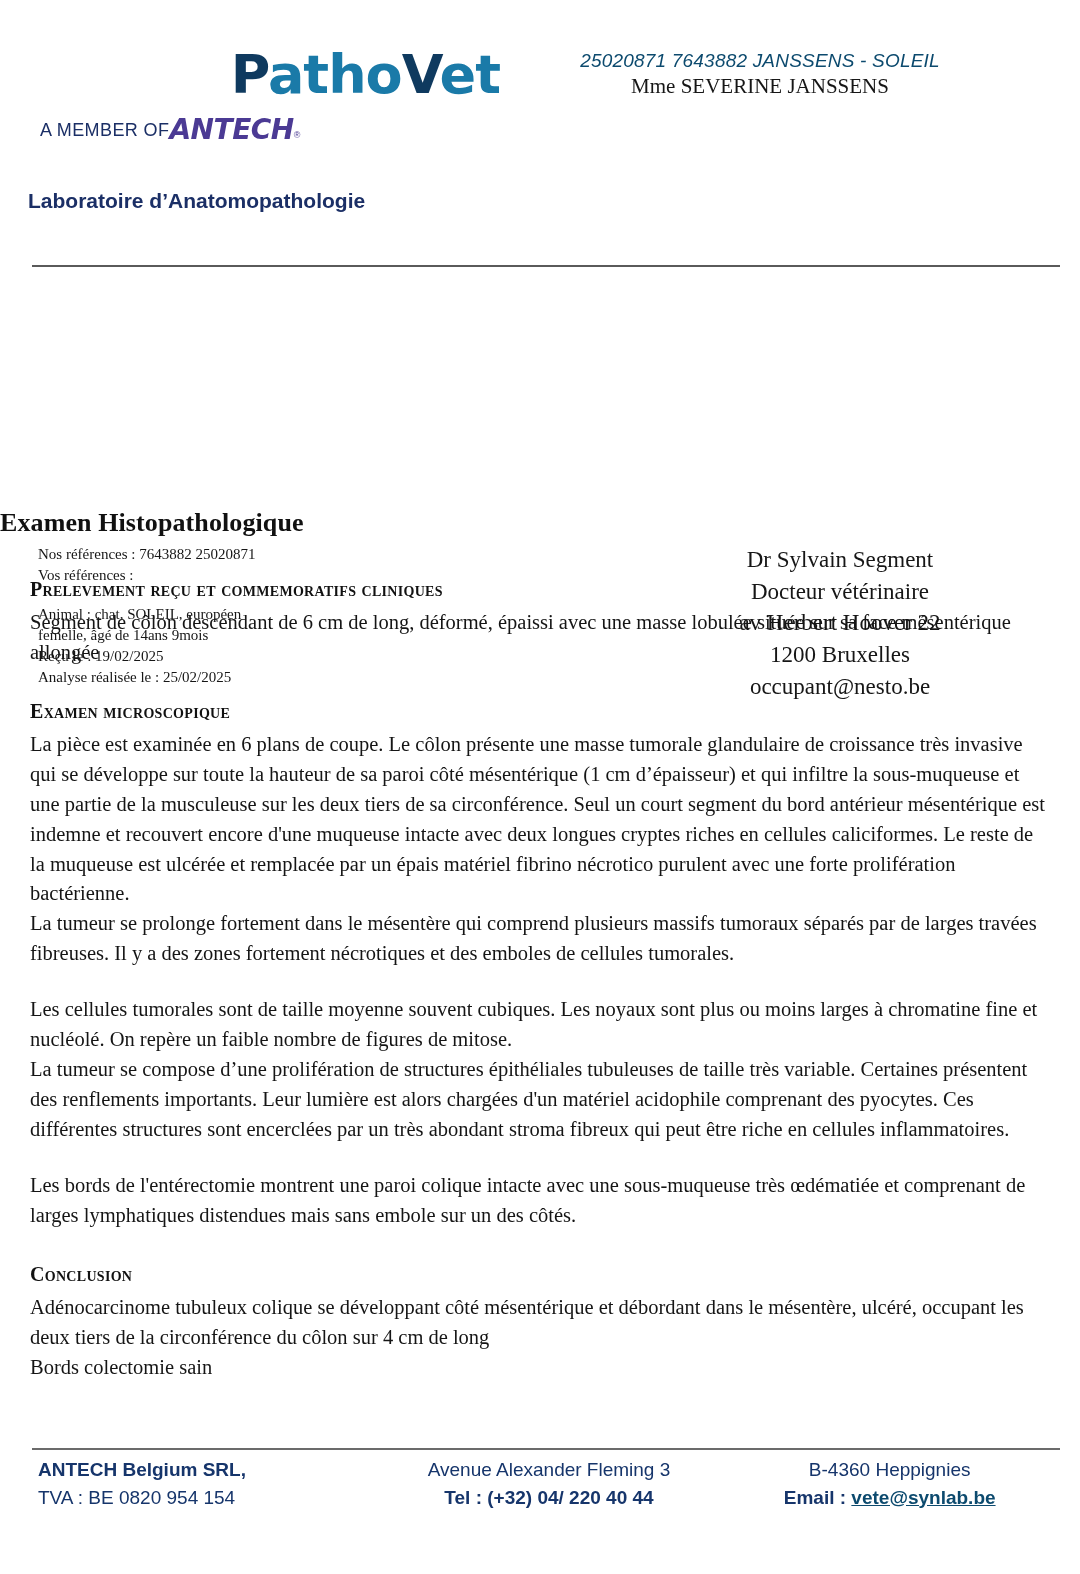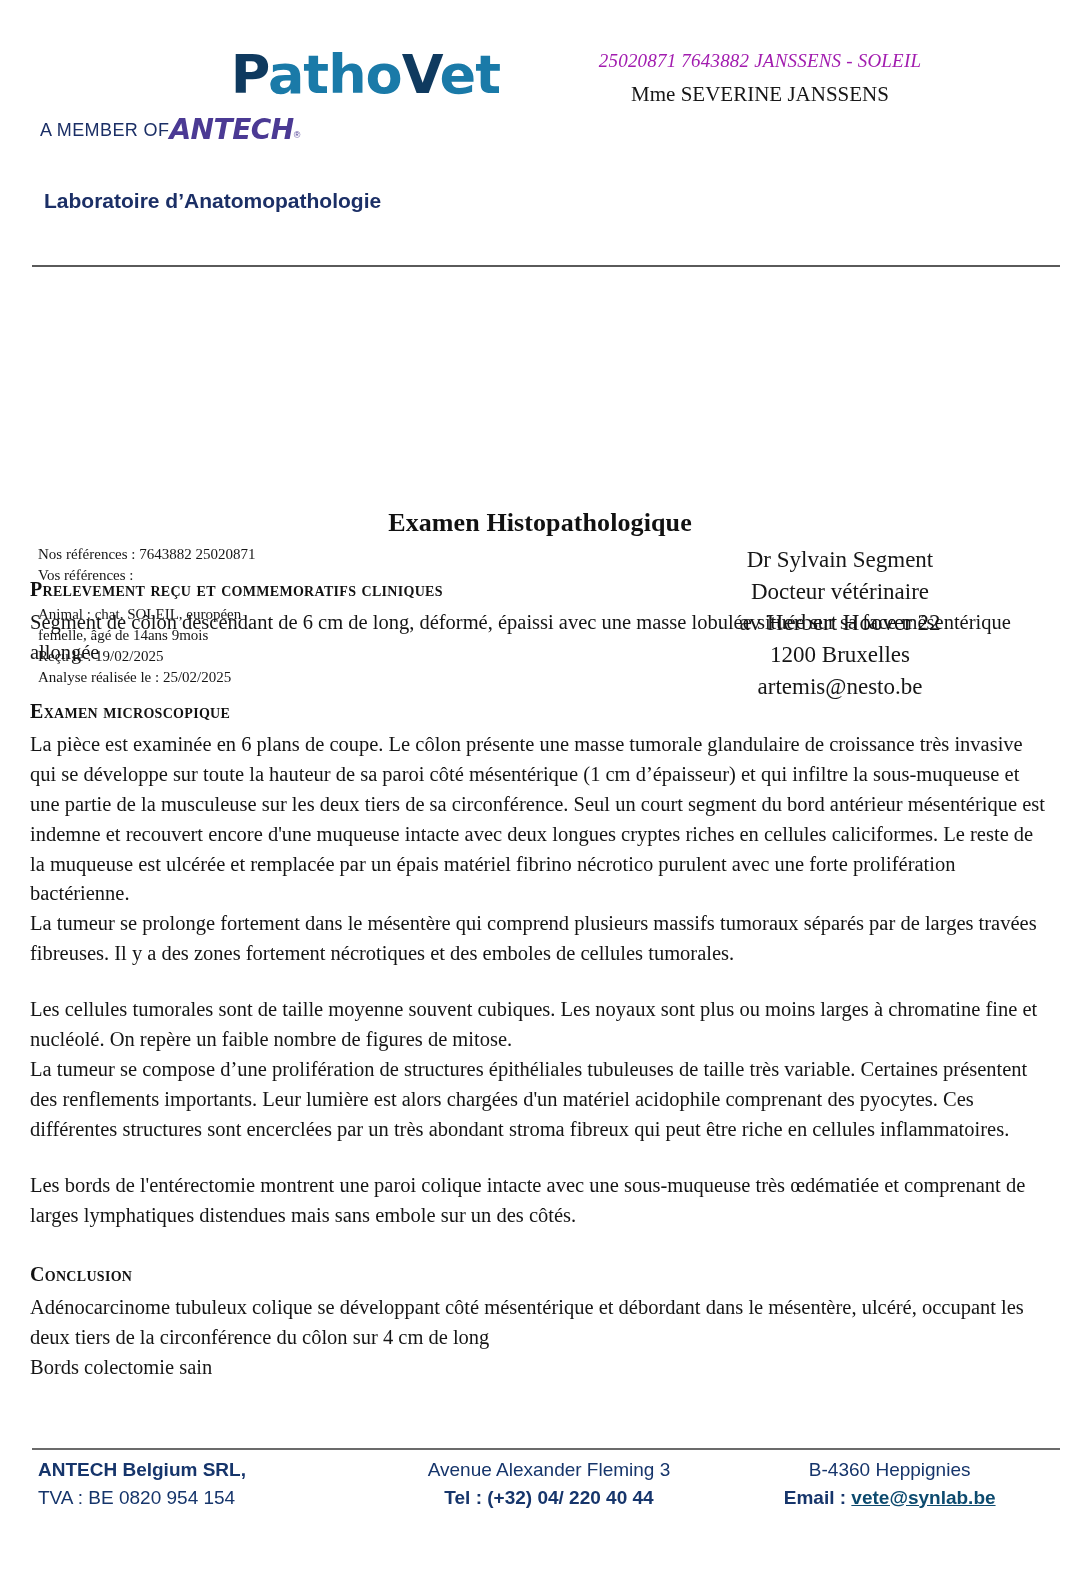--- a/index.html
+++ b/index.html
@@ -71,50 +71,50 @@
   }
   .antech-tm {
     font-family: "Liberation Sans", sans-serif;
     font-size: 9px;
     color: #4b3a94;
     vertical-align: sub;
   }
 
   .lab-title {
     position: absolute;
-    left: 44px;
+    left: 28px;
     top: 189px;
     font-family: "Liberation Sans", sans-serif;
     font-weight: bold;
     font-size: 21px;
     color: #1b2f66;
     white-space: nowrap;
   }
 
   .patient-header {
     position: absolute;
     left: 480px;
     top: 50px;
     width: 560px;
     text-align: center;
   }
   .patient-refs {
-    font-family: Liberation Serif, serif;
+    font-family: Liberation Sans, sans-serif;
     font-style: italic;
     font-size: 19px;
-    color: #a21caf;
+    color: #0c4a6e;
     white-space: nowrap;
     letter-spacing: 0.2px;
   }
   .patient-name {
     font-family: "Liberation Serif", serif;
     font-size: 21px;
     color: #161616;
     white-space: nowrap;
-    margin-top: 10px;
+    margin-top: 2px;
   }
 
   .hr-top {
     position: absolute;
     left: 32px;
     top: 265px;
     width: 1028px;
     height: 0;
     border-top: 2px solid #5a5a5a;
   }
@@ -144,21 +144,21 @@
     line-height: 1.38;
     color: #161616;
   }
 
   
   .doc-title {
     position: absolute;
     left: 0;
     top: 508px;
     width: 1080px;
-    text-align: center;
+    text-align: left;
     font-size: 26px;
     font-weight: bold;
     color: #111;
     letter-spacing: 0.1px;
   }
 
   .content {
     position: absolute;
     left: 30px;
     top: 578px;
@@ -252,21 +252,21 @@
       <div>femelle, âgé de 14ans 9mois</div>
       <div>Reçu le : 19/02/2025</div>
       <div>Analyse réalisée le : 25/02/2025</div>
     </div>
 
     <div class="addr-right">
       <div>Dr Sylvain Segment</div>
       <div>Docteur vétérinaire</div>
       <div>av Herbert Hoover 22</div>
       <div>1200 Bruxelles</div>
-      <div>artemis@nesto.be</div>
+      <div>occupant@nesto.be</div>
     </div>
   </div>
 
   <div class="doc-title">Examen Histopathologique</div>
 
   <div class="content">
 
     <div class="sec-heading">PRELEVEMENT REÇU ET COMMEMORATIFS CLINIQUES</div>
     <p class="para">Segment de côlon descendant de 6  cm de long, déformé, épaissi avec une masse lobulée située sur sa face mésentérique allongée</p>
 

